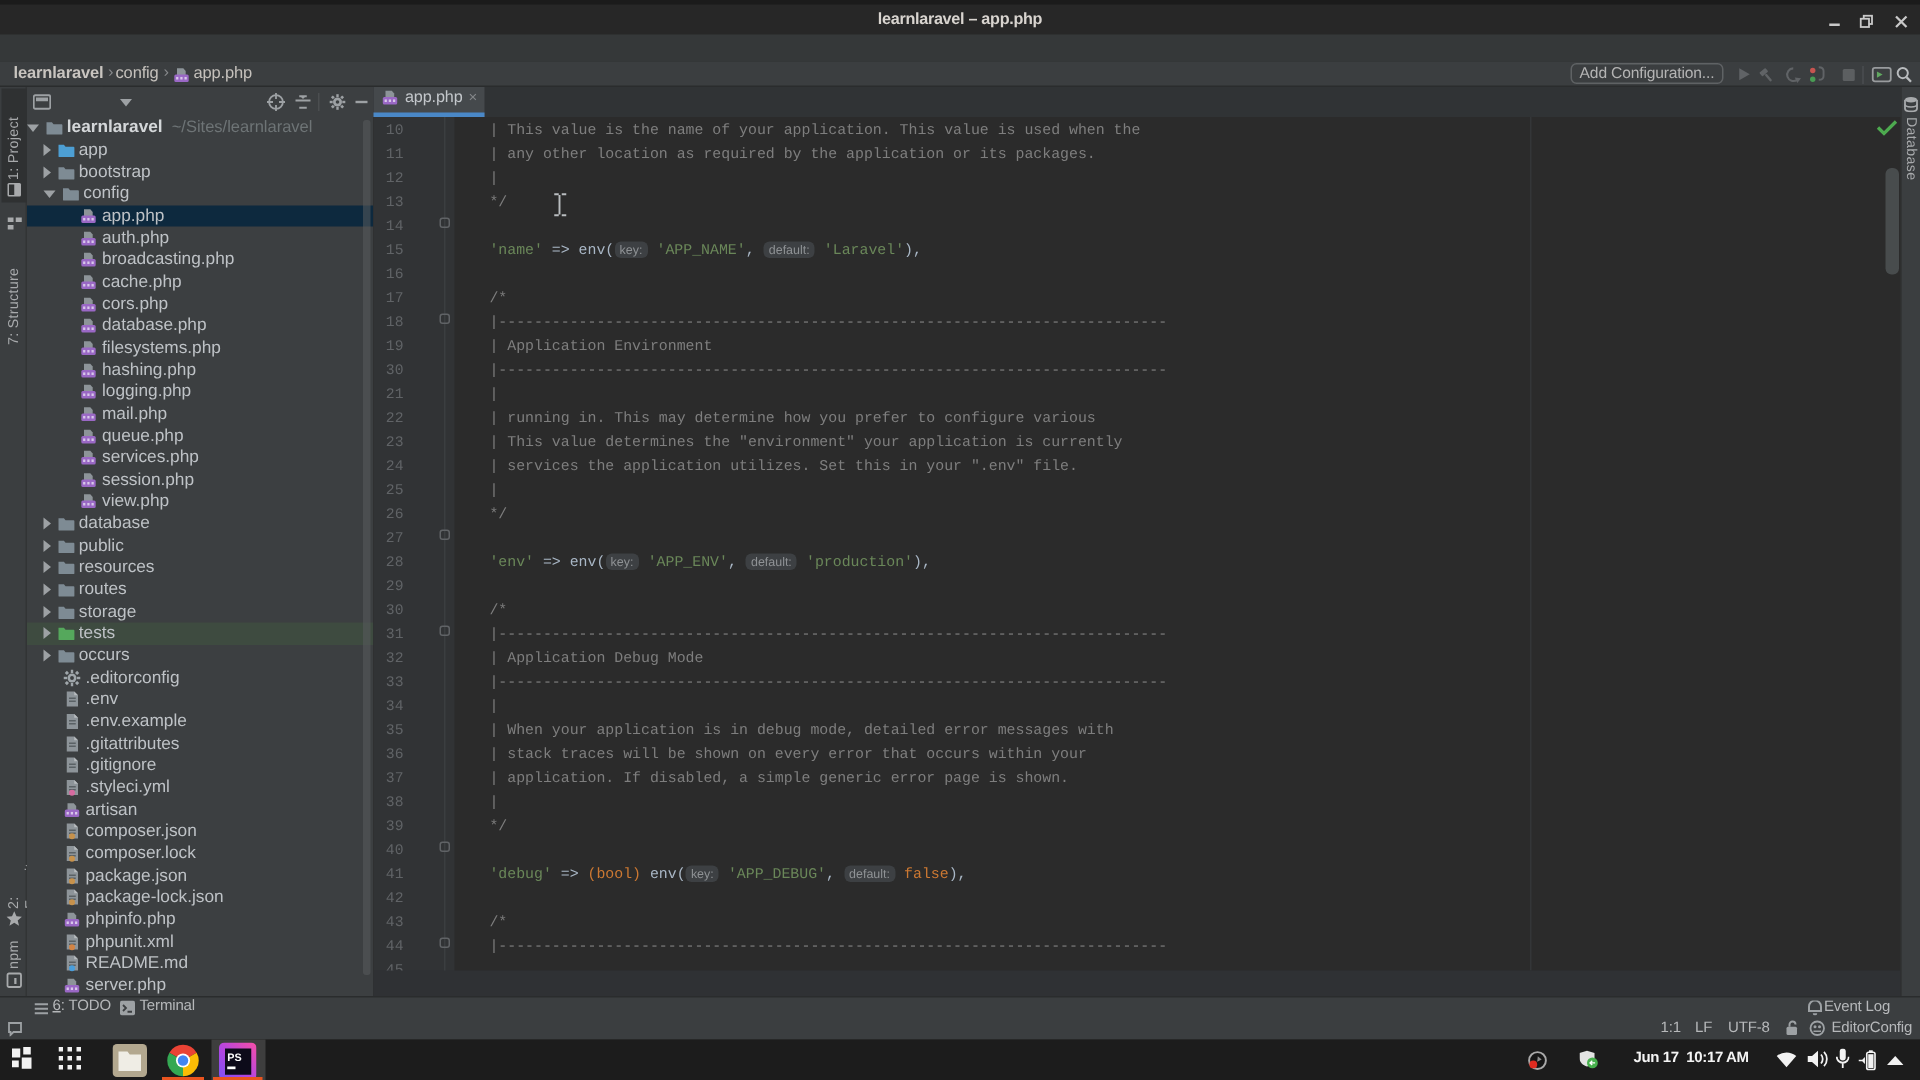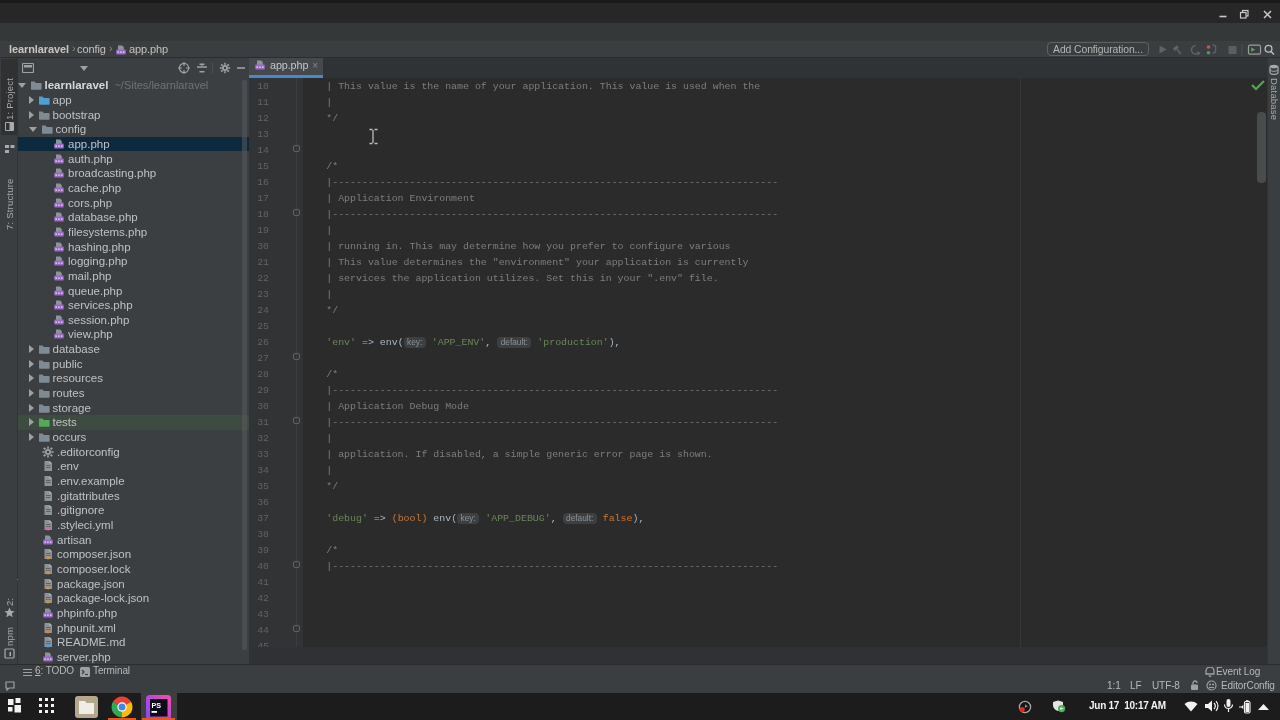--- a/index.html
+++ b/index.html
@@ -82,20 +82,21 @@
             <rect x="8.4" y="8.4" width="2" height="2" transform="rotate(45 9.4 9.4)"></rect>
             <rect x="8.4" y="1.6" width="2" height="2" transform="rotate(-45 9.4 2.6)"></rect>
             <rect x="1.6" y="8.4" width="2" height="2" transform="rotate(-45 2.6 9.4)"></rect>
           </g>
           <circle cx="6" cy="6" r="1.3" fill="#3c3f41"></circle>
         </symbol>
 </defs>
     </svg>
 
 <div id="titlebar" class="abs">
+      <div id="title">learnlaravel – app.php</div>
 <svg class="abs" style="left:1216px;top:0" width="60" height="20">
         <path d="M3.5 13.5h7" stroke="#c9c9c9" stroke-width="1.6"></path>
         <rect x="26.5" y="7.5" width="5.5" height="5.5" fill="none" stroke="#c9c9c9" stroke-width="1.2"></rect>
         <rect x="24.5" y="9.5" width="5.5" height="5.5" fill="#272727" stroke="#c9c9c9" stroke-width="1.2"></rect>
         <path d="M48 8l7 7M55 8l-7 7" stroke="#c9c9c9" stroke-width="1.5"></path>
       </svg>
 </div>
 
 <div id="menubar" class="abs">
 <span style="left:6px"><u>F</u>ile</span>
@@ -539,42 +540,46 @@
 <div>39</div>
 <div>40</div>
 <div>41</div>
 <div>42</div>
 <div>43</div>
 <div>44</div>
 <div>45</div>
       </div>
 <div id="code">
         <div><span class="c5">    | This value is the name of your application. This value is used when the</span></div>
+<div><span class="c5">    | any other location as required by the application or its packages.</span></div>
 <div><span class="c5">    |</span></div>
 <div><span class="c5">    */</span></div>
 <div></div>
+<div>    <span class="s5">'name'</span> =&gt; env(<span class="ph">key:</span> <span class="s5">'APP_NAME'</span>, <span class="ph">default:</span> <span class="s5">'Laravel'</span>),</div>
 <div></div>
 <div><span class="c5">    /*</span></div>
 <div><span class="c5">    |---------------------------------------------------------------------------</span></div>
 <div><span class="c5">    | Application Environment</span></div>
 <div><span class="c5">    |---------------------------------------------------------------------------</span></div>
 <div><span class="c5">    |</span></div>
 <div><span class="c5">    | running in. This may determine how you prefer to configure various</span></div>
 <div><span class="c5">    | This value determines the "environment" your application is currently</span></div>
 <div><span class="c5">    | services the application utilizes. Set this in your ".env" file.</span></div>
 <div><span class="c5">    |</span></div>
 <div><span class="c5">    */</span></div>
 <div></div>
 <div>    <span class="s5">'env'</span> =&gt; env(<span class="ph">key:</span> <span class="s5">'APP_ENV'</span>, <span class="ph">default:</span> <span class="s5">'production'</span>),</div>
 <div></div>
 <div><span class="c5">    /*</span></div>
 <div><span class="c5">    |---------------------------------------------------------------------------</span></div>
 <div><span class="c5">    | Application Debug Mode</span></div>
 <div><span class="c5">    |---------------------------------------------------------------------------</span></div>
 <div><span class="c5">    |</span></div>
+<div><span class="c5">    | When your application is in debug mode, detailed error messages with</span></div>
+<div><span class="c5">    | stack traces will be shown on every error that occurs within your</span></div>
 <div><span class="c5">    | application. If disabled, a simple generic error page is shown.</span></div>
 <div><span class="c5">    |</span></div>
 <div><span class="c5">    */</span></div>
 <div></div>
 <div>    <span class="s5">'debug'</span> =&gt; <span class="k5">(bool)</span> env(<span class="ph">key:</span> <span class="s5">'APP_DEBUG'</span>, <span class="ph">default:</span> <span class="k5">false</span>),</div>
 <div></div>
 <div><span class="c5">    /*</span></div>
 <div><span class="c5">    |---------------------------------------------------------------------------</span></div>
       </div>
 <div class="fold" style="top:66.5px"></div>

